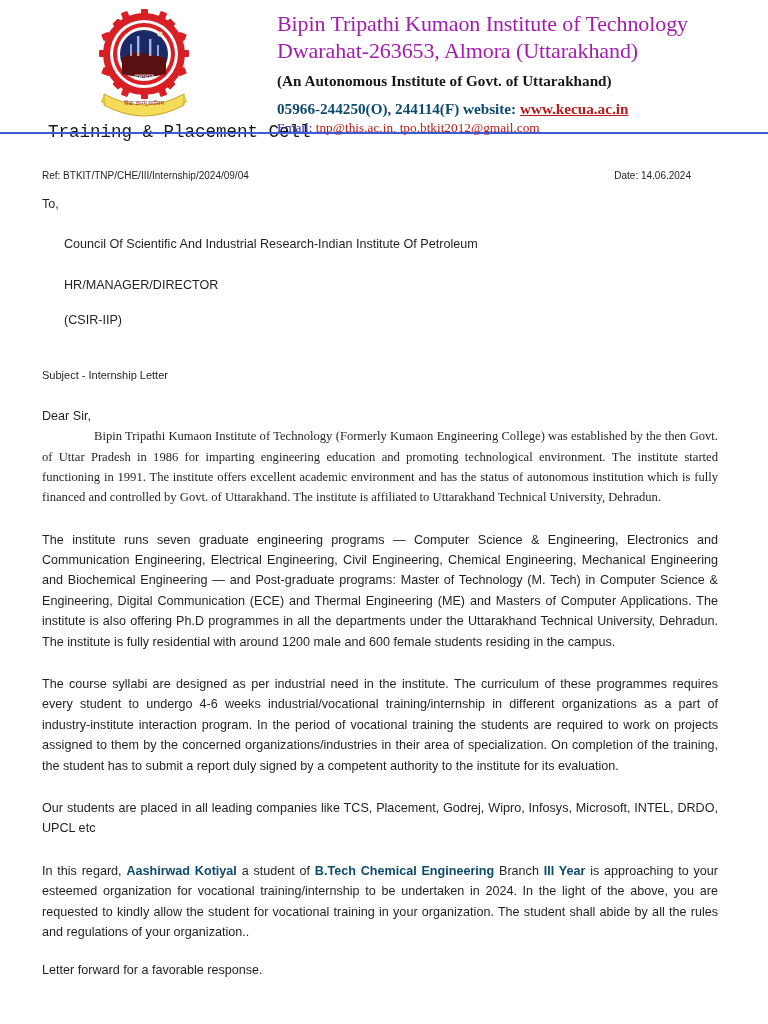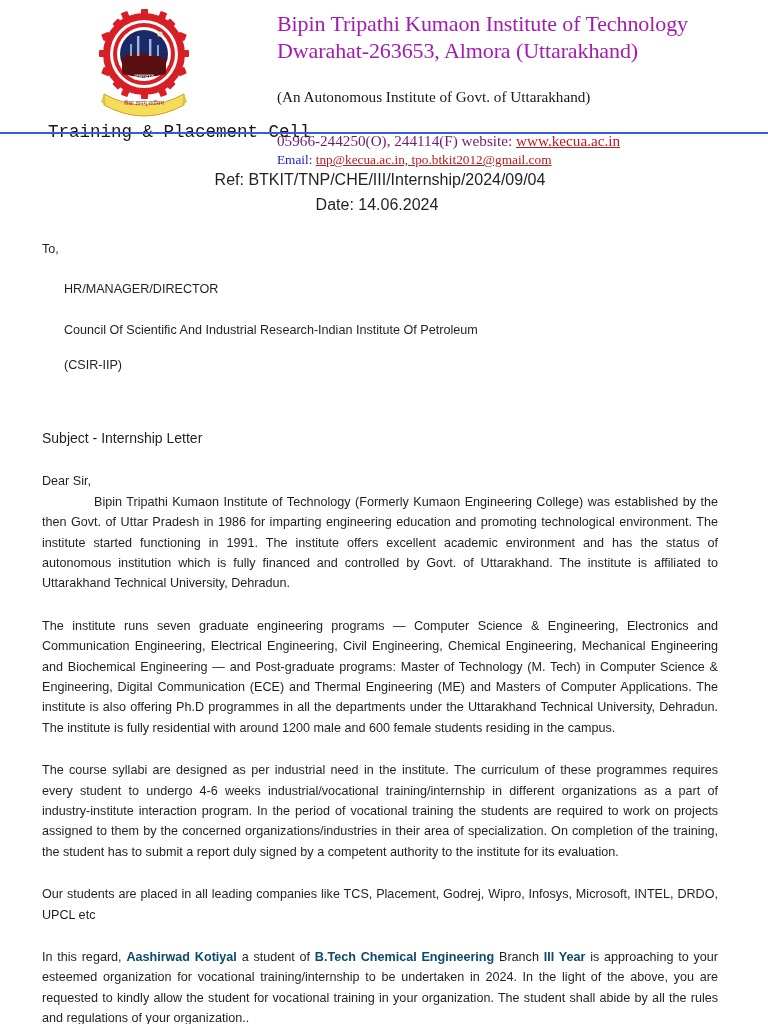--- a/index.html
+++ b/index.html
@@ -44,24 +44,25 @@
     line-height: 27px;
     color: #a21caf;
     letter-spacing: -0.1px;
     white-space: nowrap;
   }
   .inst-sub {
     font-family: "Liberation Serif", serif;
     font-size: 15.2px;
     line-height: 20.5px;
     color: #181818;
-    margin-top: 23px;
-    white-space: nowrap;
-  }
-  .inst-sub .lbl { color: #701a75; }
+    margin-top: 7px;
+    white-space: nowrap;
+    font-weight: bold;
+  }
+  .inst-sub .lbl { color: #0c4a6e; }
   .link-blue {
     color: #b91c1c;
     text-decoration: underline;
   }
   .email-line {
     font-family: "Liberation Serif", serif;
     font-size: 13.3px;
     line-height: 17px;
     color: #1717c4;
     white-space: nowrap;
@@ -97,46 +98,45 @@
     width: 676px;
     font-size: 12.6px;
     line-height: 1.55;
     color: #231f20;
   }
 
   .ref-row {
     display: flex;
     justify-content: space-between;
     align-items: center;
-    font-size: 16px;
-    flex-direction: column;
+    font-size: 10px;
   }
   .ref-row .date { padding-right: 27px; margin-left: 21px; }
 
-  .to-line { margin-top: 22px; }
+  .to-line { margin-top: 11px; }
 
   .recipient {
     margin-left: 22px;
   }
   .recipient .r-line { margin-top: 21px; }
   .recipient .r-line.tight { margin-top: 16px; }
 
   .subject {
-    margin-top: 52px;
-    font-size: 14px;
+    margin-top: 36px;
+    font-size: 11px;
   }
   .salutation { margin-top: 23px; }
 
   p.para {
     margin: 0;
     text-align: justify;
     font-size: 12.6px;
     line-height: 1.62;
   }
-  .para-first { margin-top: 22px; text-indent: 52px; }
+  .para-first { margin-top: 22px; text-indent: 52px; font-family: Liberation Serif, serif; }
 
   .para-block { margin-top: 22px; }
 
   strong { font-weight: bold; color: #0c4a6e; }
 
   .closing { margin-top: 19px; }
 </style>
 </head>
 <body>
 
@@ -191,40 +191,40 @@
   <div class="head-text">
     <div class="inst-name">Bipin Tripathi Kumaon Institute of Technology</div>
     <div class="inst-name">Dwarahat-263653, Almora (Uttarakhand)</div>
     <div class="inst-sub">(An Autonomous Institute of Govt. of Uttarakhand)</div>
     <div class="inst-sub">
       <span class="lbl">05966-244250(O), 244114(F) website:</span>
       <a class="link-blue" href="#">www.kecua.ac.in</a>
     </div>
     <div class="email-line">
       <span class="em-label">Email:</span>
-      <a class="em-addr link-blue" href="#">tnp@kecua.ac.in, tpo.btkit2012@gmail.com</a>
+      <a class="em-addr link-blue" href="#">tnp@this.ac.in, tpo.btkit2012@gmail.com</a>
     </div>
   </div>
 
   <div class="tp-cell">Training &amp; Placement Cell</div>
   <div class="rule"></div>
 </div>
 
 <div class="sheet">
 
   <div class="ref-row">
     <span>Ref: BTKIT/TNP/CHE/III/Internship/2024/09/04</span>
     <span class="date">Date: 14.06.2024</span>
   </div>
 
   <div class="to-line">To,</div>
 
   <div class="recipient">
+    <div class="r-line">Council Of Scientific And Industrial Research-Indian Institute Of Petroleum</div>
     <div class="r-line">HR/MANAGER/DIRECTOR</div>
-    <div class="r-line">Council Of Scientific And Industrial Research-Indian Institute Of Petroleum</div>
     <div class="r-line tight">(CSIR-IIP)</div>
   </div>
 
   <div class="subject">Subject - Internship Letter</div>
   <div class="salutation">Dear Sir,</div>
 
   <p class="para para-first">Bipin Tripathi Kumaon Institute of Technology (Formerly Kumaon Engineering College) was established by the then Govt. of Uttar Pradesh in 1986 for imparting engineering education and promoting technological environment. The institute started functioning in 1991. The institute offers excellent academic environment and has the status of autonomous institution which is fully financed and controlled by Govt. of Uttarakhand. The institute is affiliated to Uttarakhand Technical University, Dehradun.</p>
 
   <div class="para-block">
     <p class="para">The institute runs seven graduate engineering programs — Computer Science &amp; Engineering, Electronics and Communication Engineering, Electrical Engineering, Civil Engineering, Chemical Engineering, Mechanical Engineering and Biochemical Engineering — and Post-graduate programs: Master of Technology (M. Tech) in Computer Science &amp; Engineering, Digital Communication (ECE) and Thermal Engineering (ME) and Masters of Computer Applications. The institute is also offering Ph.D programmes in all the departments under the Uttarakhand Technical University, Dehradun. The institute is fully residential with around 1200 male and 600 female students residing in the campus.</p>

